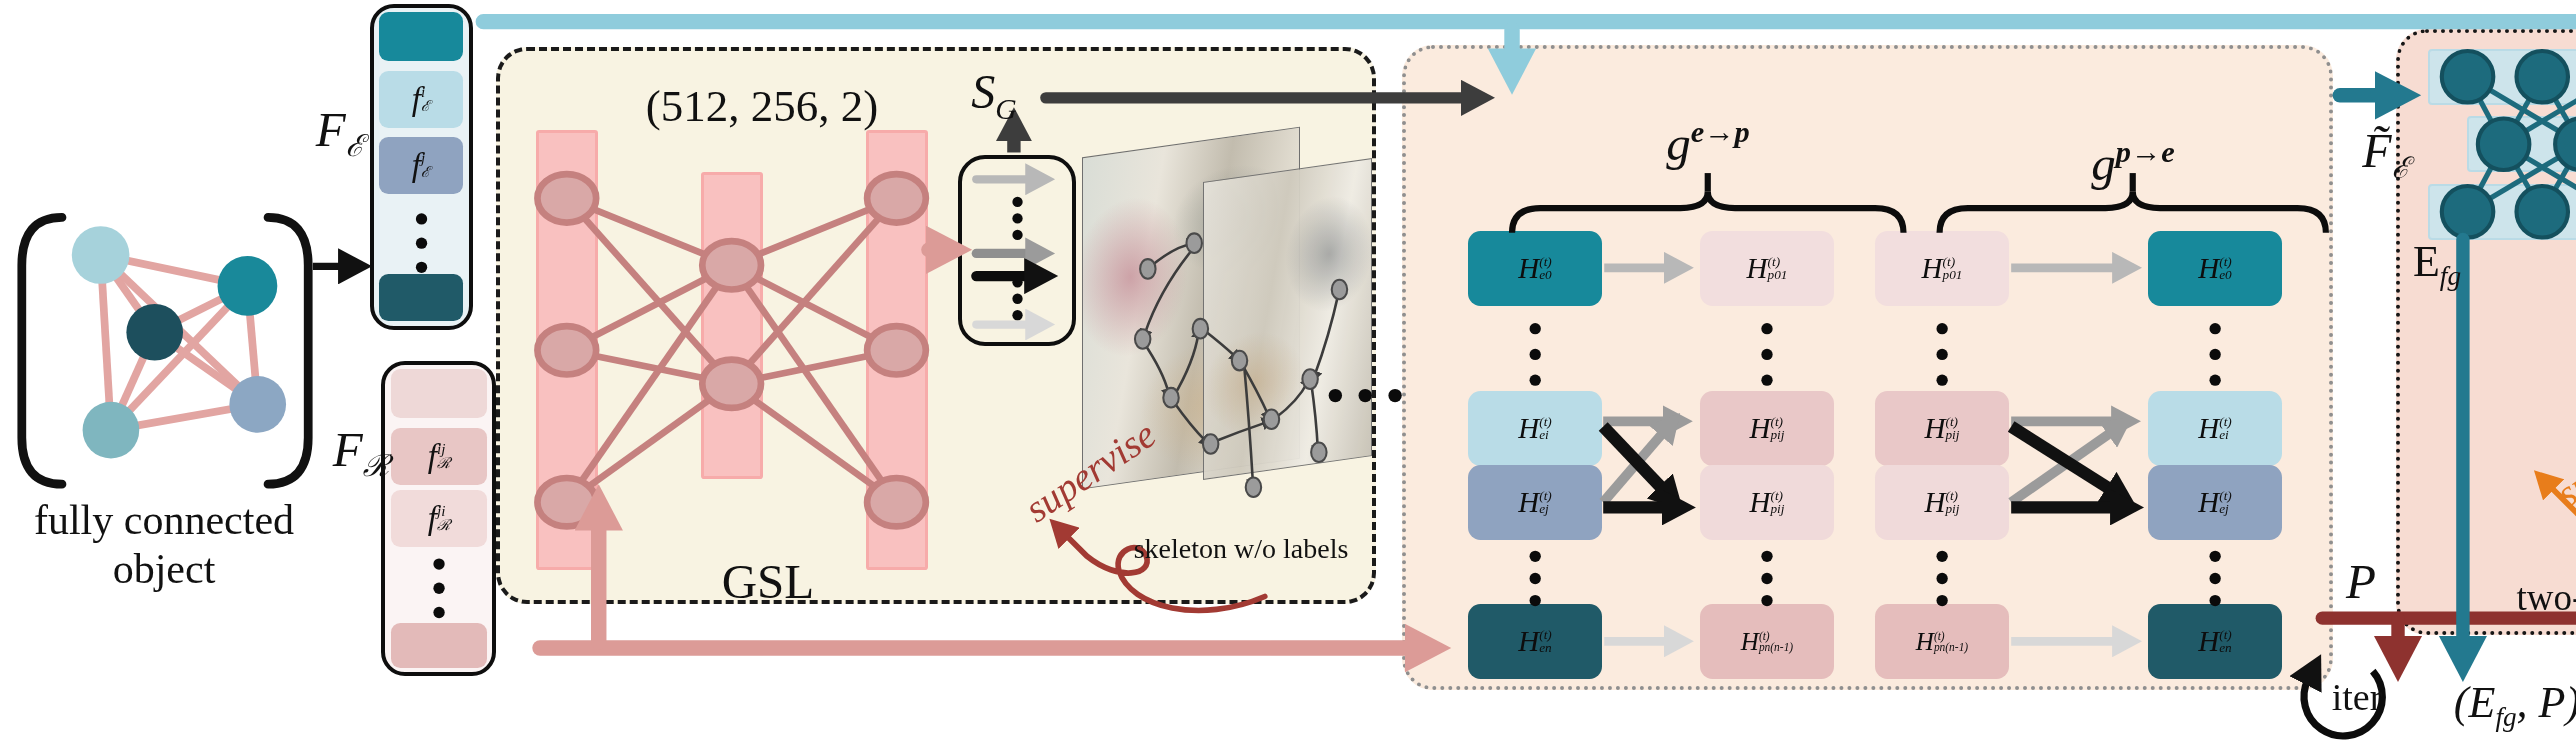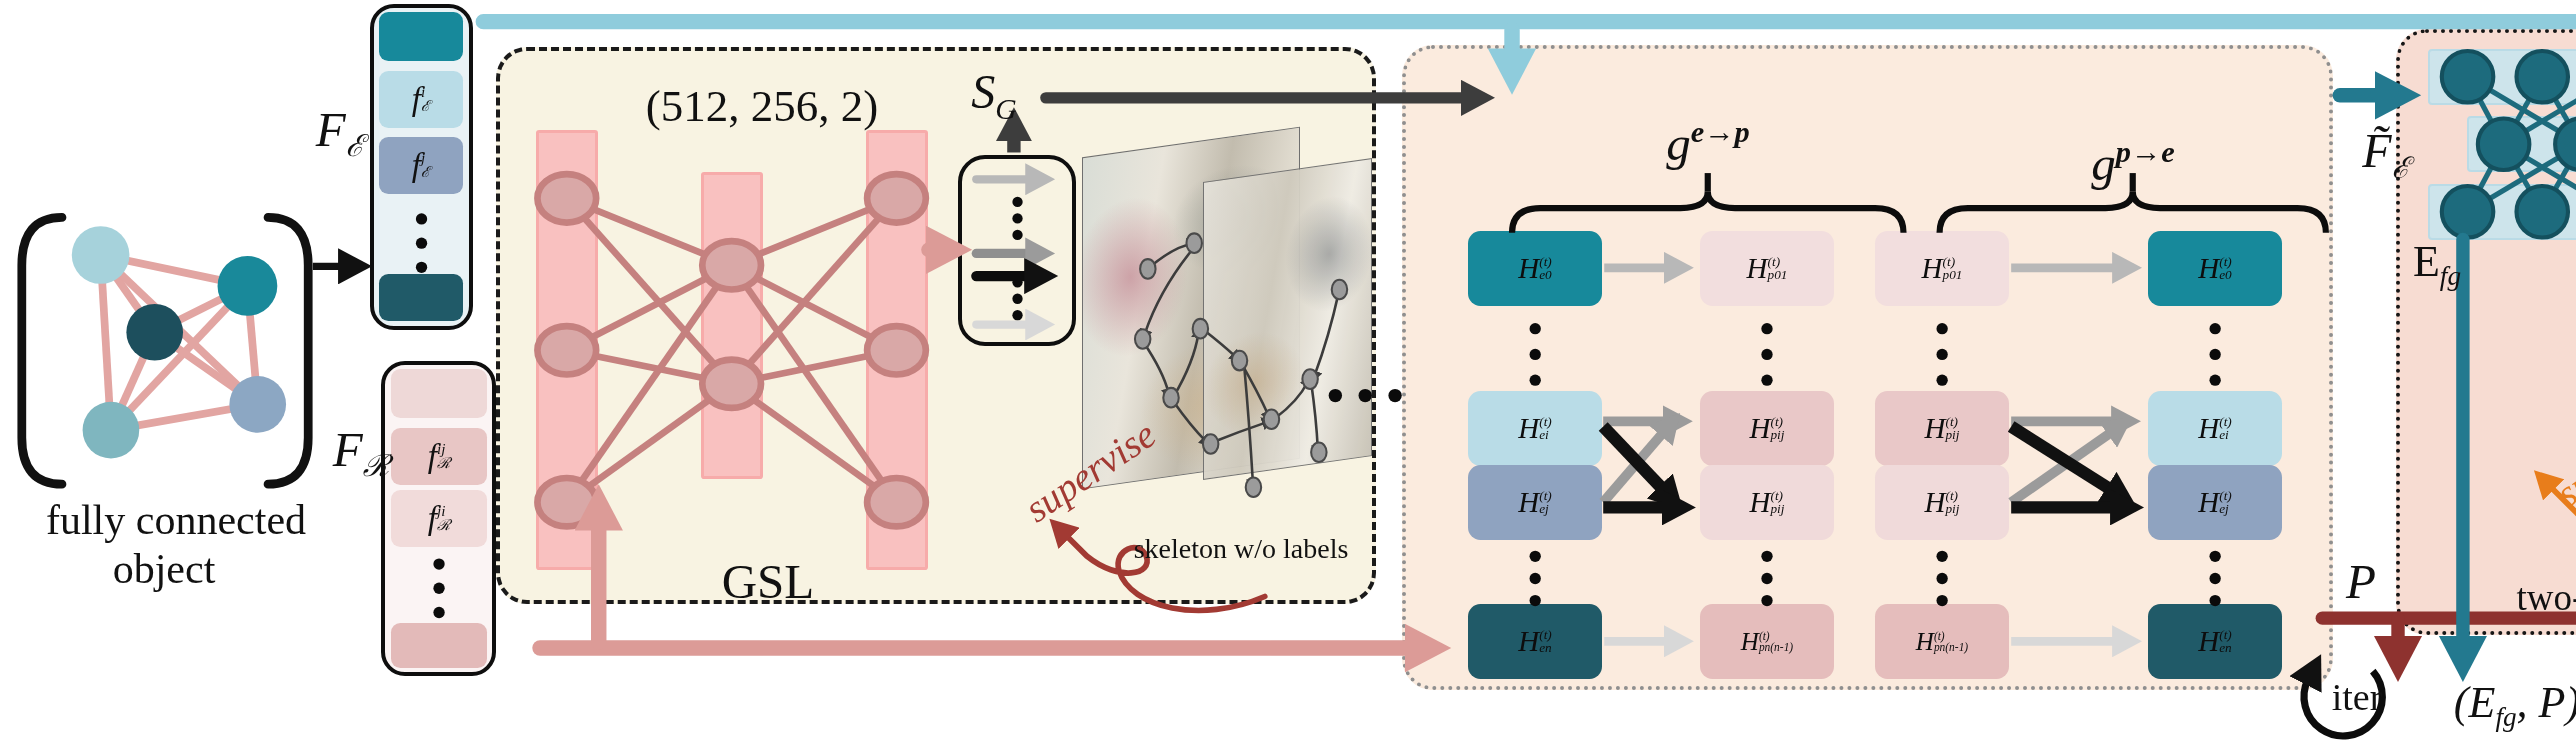--- a/index.html
+++ b/index.html
@@ -518,21 +518,21 @@
       <path d="M4508,1200 L5975,1200" stroke-width="26"></path>
       <path d="M4655,1200 L4655,1252" stroke-width="26" marker-end="url(#mDred)"></path>
       <path d="M5975,1200 L5975,1252" stroke-width="26" marker-end="url(#mDred)"></path>
     </g>
 
     <line x1="4781" y1="465" x2="4781" y2="1252" stroke="#23798f" stroke-width="26" stroke-linecap="round" marker-end="url(#mTeal)"></line>
 
     <line x1="5838" y1="470" x2="5838" y2="1252" stroke="#8fccdc" stroke-width="26" stroke-linecap="round" marker-end="url(#mLblue)"></line>
   </svg>
 
-  <div class="lbl it" style="left:164px;top:520px;font-size:42px;font-style:normal;margin-left:12px;">fully connected</div>
+  <div class="lbl it" style="left:164px;top:520px;font-size:42px;font-style:normal;">fully connected</div>
   <div class="lbl" style="left:164px;top:569px;font-size:42px;">object</div>
 
   <div class="lbl it" style="left:340px;top:133px;font-size:49px;">
     <span>F</span><sub class="inl">ℰ</sub></div>
   <div class="lbl it" style="left:361px;top:453px;font-size:49px;">
     <span>F</span><sub class="inl">ℛ</sub></div>
 
   <div class="lbl" style="left:762px;top:106px;font-size:45px;">(512, 256, 2)</div>
   <div class="lbl" style="left:768px;top:581px;font-size:49px;">GSL</div>
   <div class="lbl it" style="left:994px;top:95px;font-size:48px;">

